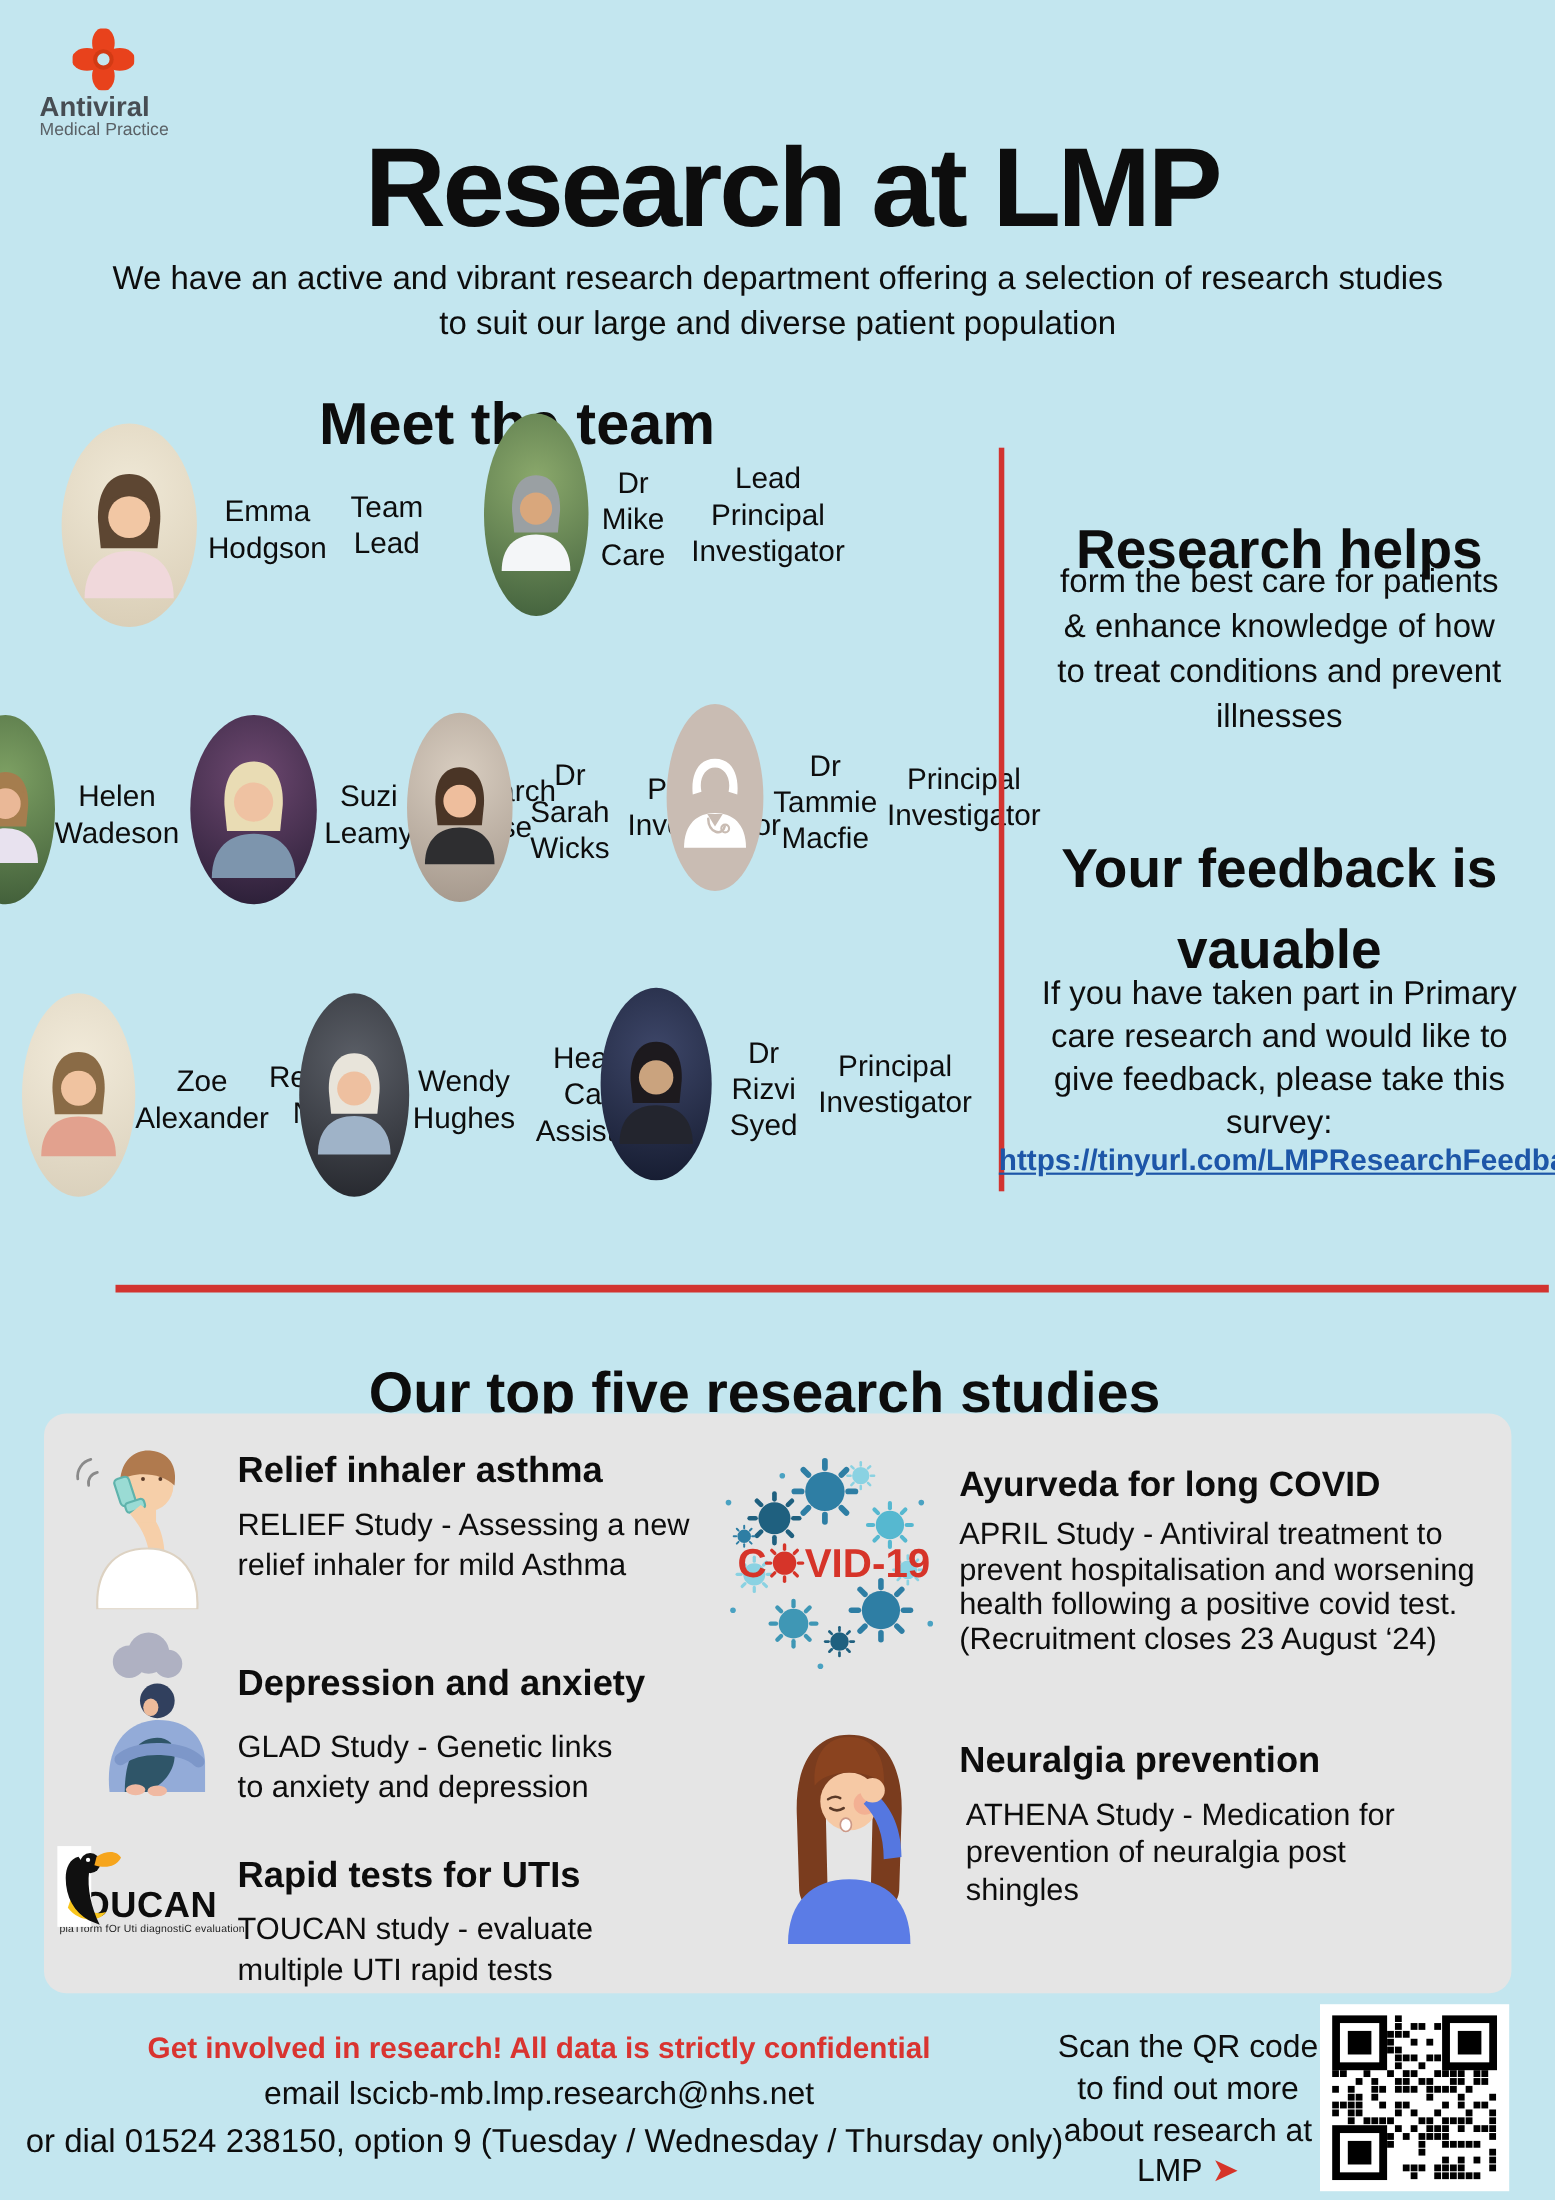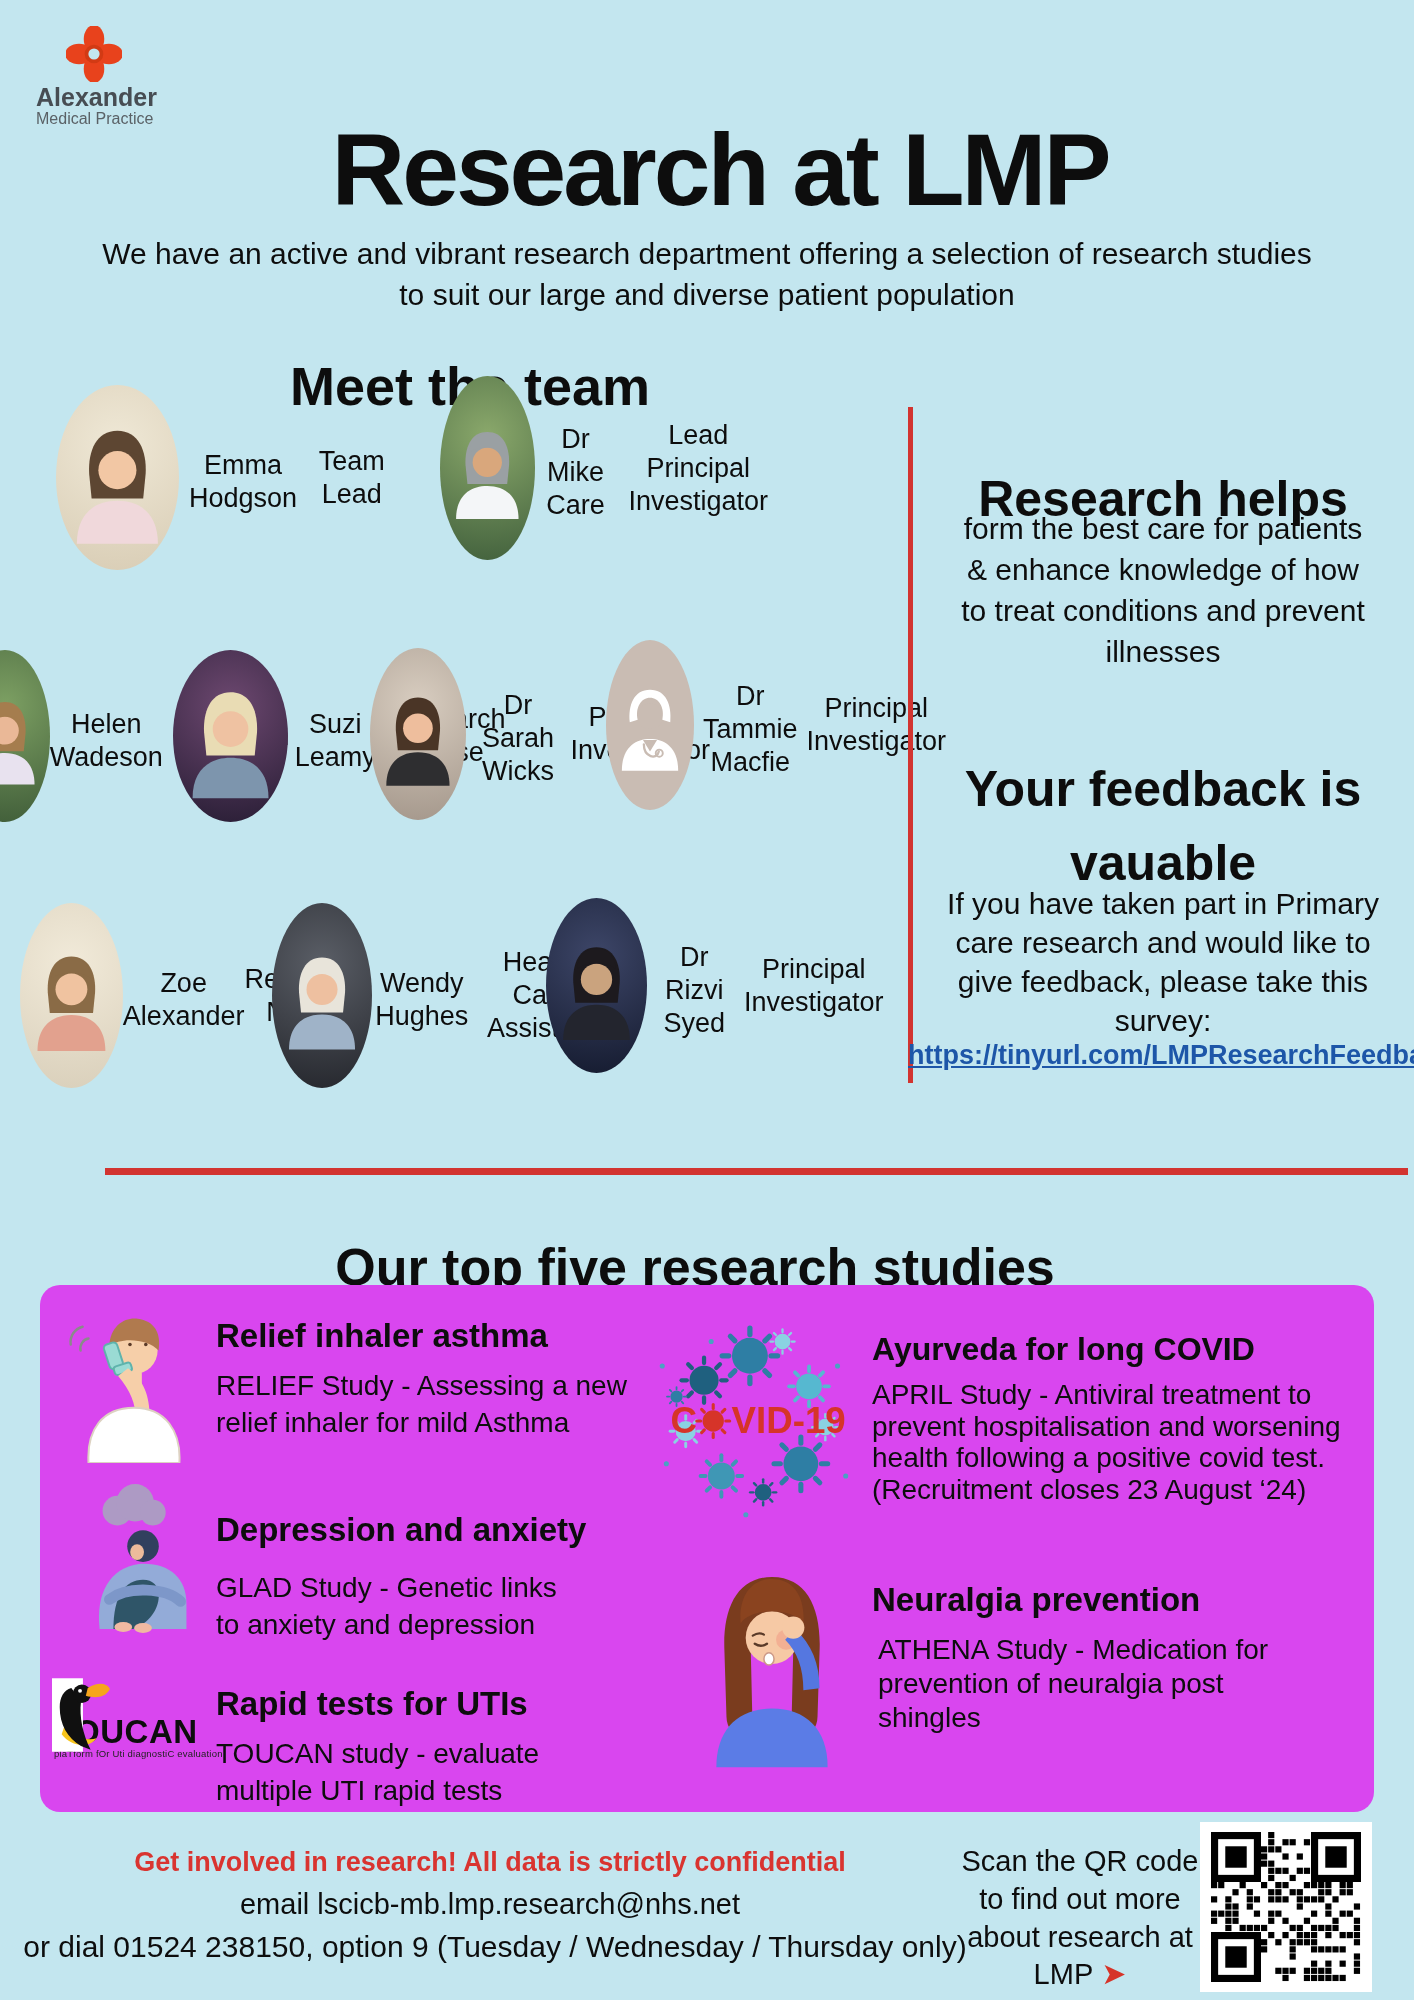--- a/index.html
+++ b/index.html
@@ -45,21 +45,21 @@
               font-size:50px;font-weight:800;line-height:74px;white-space:pre-line;}
   .fb-body{position:absolute;left:912px;top:884px;width:502px;text-align:center;
            font-size:30px;line-height:39px;white-space:pre-line;}
   .fb-link{position:absolute;left:908px;top:1040px;width:506px;text-align:center;
            font-size:27px;font-weight:700;color:#1d56a8;text-decoration:underline;white-space:nowrap;}
 
   
   .h-divider{position:absolute;left:105px;top:1168px;width:1303px;height:7px;background:#d23430;}
   .studies-heading{position:absolute;left:0;top:1194px;width:1390px;text-align:center;
                    font-size:52px;font-weight:800;}
-  .card{position:absolute;left:40px;top:1285px;width:1334px;height:527px;background:#d946ef;
+  .card{position:absolute;left:40px;top:1285px;width:1334px;height:527px;background:#e5e5e5;
         border-radius:20px;}
   .study{display:contents;}
   .study-icon{position:absolute;}
   .study-icon svg{width:100%;height:100%;display:block;}
   .study-title{position:absolute;margin:0;font-size:33px;font-weight:800;}
   .study-desc{position:absolute;font-size:28px;line-height:37px;white-space:pre-line;}
   .icon-inhaler{left:14px;top:20px;width:150px;height:158px;}
   .t1{left:176px;top:32px;}  .d1{left:176px;top:82px;}
   .icon-depression{left:30px;top:196px;width:148px;height:152px;}
   .t2{left:176px;top:226px;} .d2{left:176px;top:284px;}
@@ -133,21 +133,21 @@
         <g fill="#e8421c">
           <ellipse cx="30" cy="14" rx="11" ry="15"></ellipse>
             <ellipse cx="46" cy="30" rx="15" ry="11"></ellipse>
           <ellipse cx="30" cy="46" rx="11" ry="15"></ellipse>
             <ellipse cx="14" cy="30" rx="15" ry="11"></ellipse>
         </g>
         <circle cx="30" cy="30" r="10" fill="#d23a14"></circle>
         <circle cx="30" cy="30" r="6" fill="#c3e6ef"></circle>
       </svg>
     </div>
-    <div class="logo-name">Alexander</div>
+    <div class="logo-name">Antiviral</div>
     <div class="logo-sub">Medical Practice</div>
   </div>
   <h1 class="title">Research at LMP</h1>
   <p class="subtitle">We have an active and vibrant research department offering a selection of research studies
 to suit our large and diverse patient population</p>
 
   <h2 class="team-heading">Meet the team</h2>
 
   <div class="member m-emma">
     <div class="avatar">

